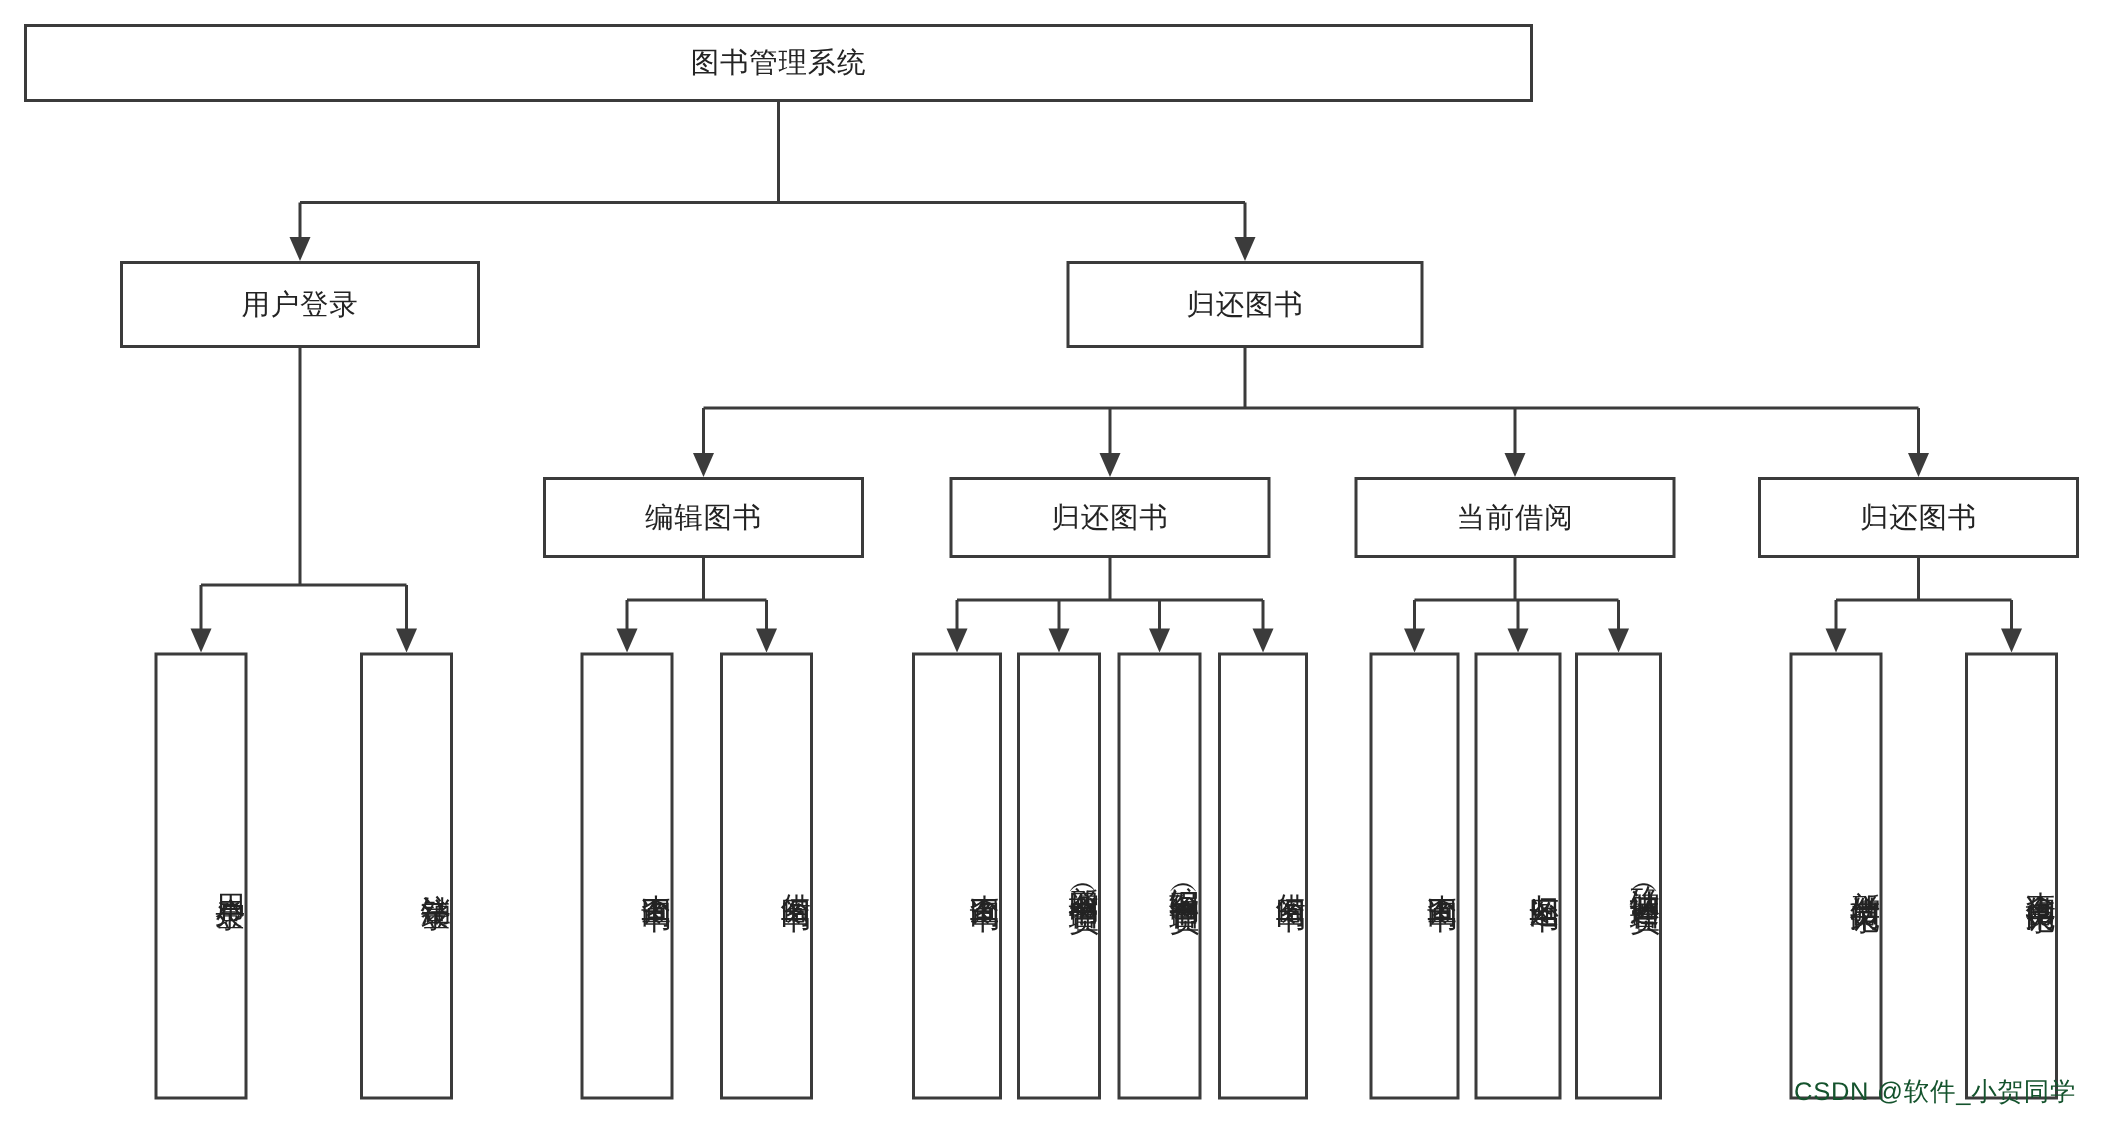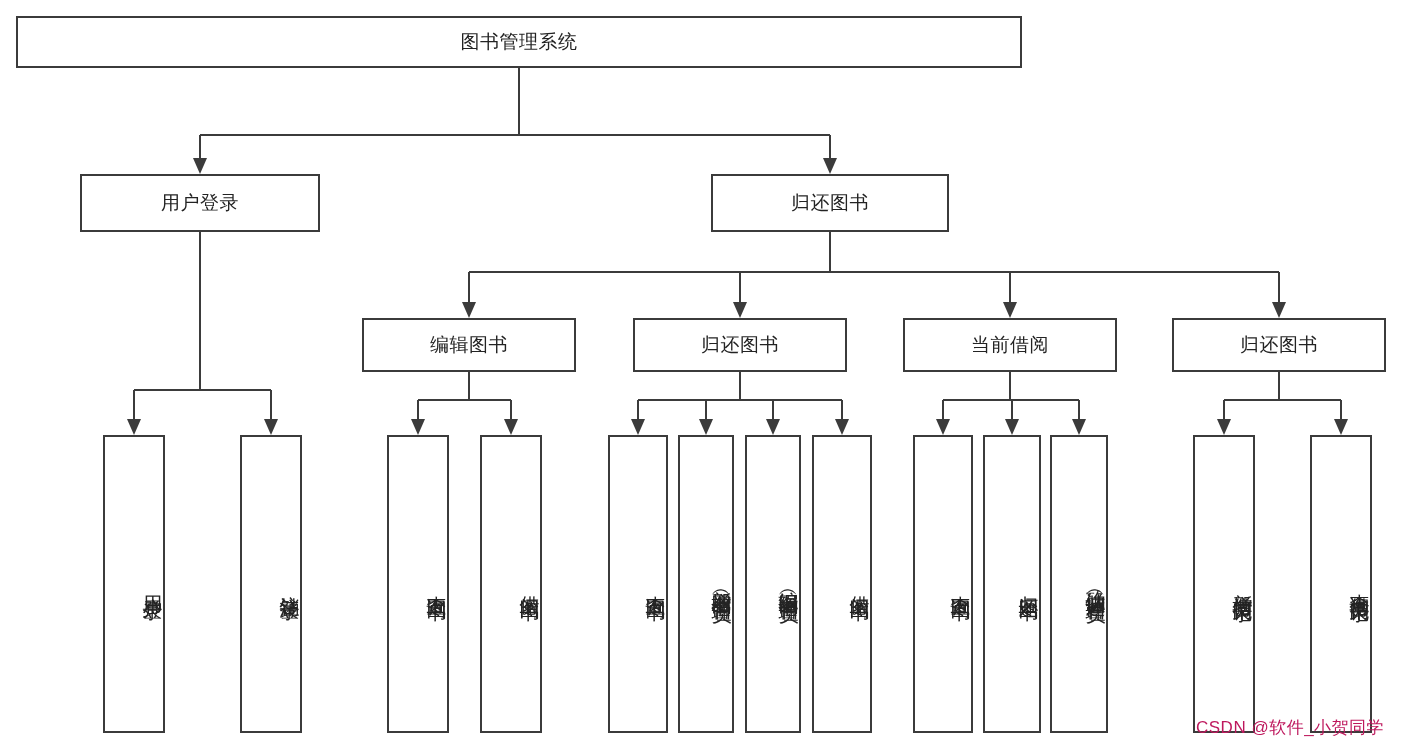--- a/index.html
+++ b/index.html
@@ -57,21 +57,21 @@
     position: absolute;
     width: 0;
     height: 0;
     border-left: 7px solid transparent;
     border-right: 7px solid transparent;
     border-top: 16px solid #3b3b3b;
   }
   .watermark {
     position: absolute;
     font-size: 17px;
-    color: #be185d;
+    color: #14532d;
     white-space: nowrap;
     letter-spacing: 0.5px;
   }
 </style>
 </head>
 <body>
 
 <div id="canvas">
 
   <div id="edges">

